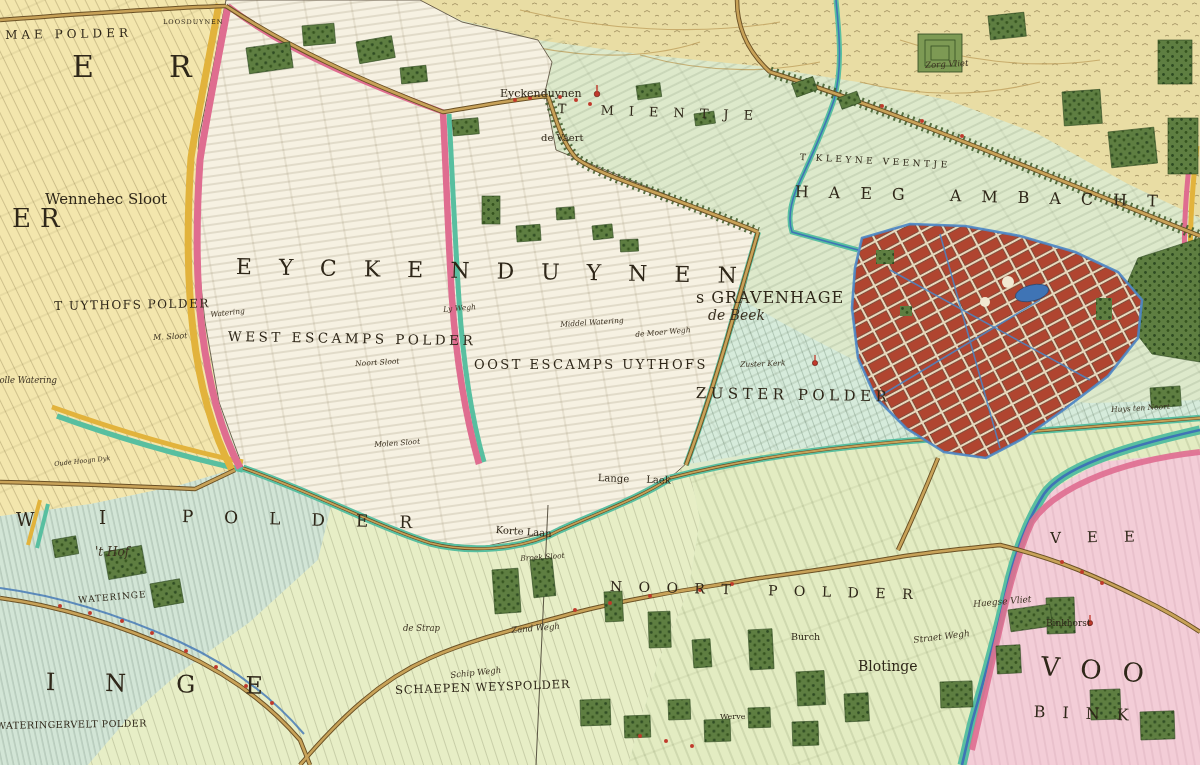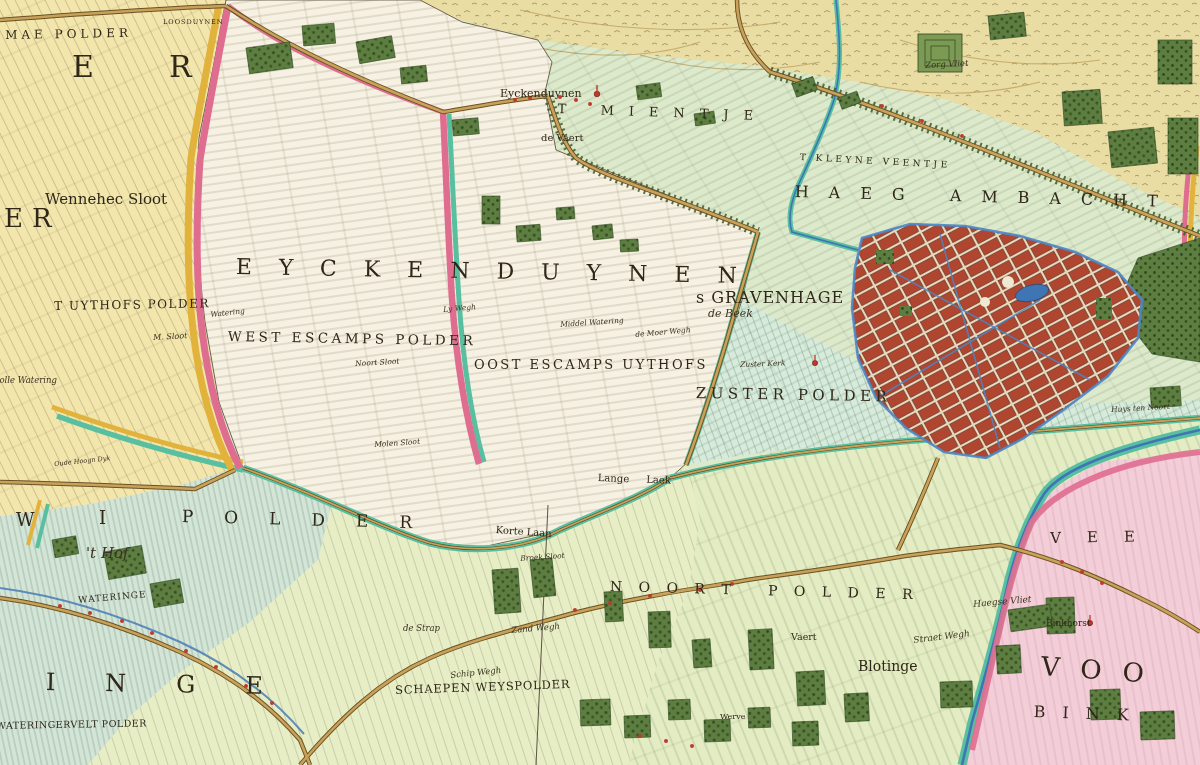--- a/index.html
+++ b/index.html
@@ -302,53 +302,53 @@
   <div class="lbl" style="left:474px;top:358px;font-size:13px;letter-spacing:2.5px">OOST ESCAMPS UYTHOFS</div>
   <div class="lbl" style="left:54px;top:300px;font-size:12px;letter-spacing:1.5px;transform:rotate(-1deg)">T UYTHOFS POLDER</div>
   <div class="lbl" style="left:5px;top:29px;font-size:12px;letter-spacing:4px;transform:rotate(-1deg)">MAE POLDER</div>
   <div class="lbl" style="left:395px;top:685px;font-size:11.5px;letter-spacing:0.8px;transform:rotate(-2deg)">SCHAEPEN WEYSPOLDER</div>
   <div class="lbl" style="left:-4px;top:721px;font-size:9.5px;letter-spacing:0.5px;transform:rotate(-1deg)">WATERINGERVELT POLDER</div>
   <div class="lbl" style="left:696px;top:290px;font-size:16px;letter-spacing:1px">s GRAVENHAGE</div>
   <div class="lbl" style="left:163px;top:19px;font-size:6.5px;letter-spacing:1px">LOOSDUYNEN</div>
 
   <div class="lbl" style="left:72px;top:52px;font-size:30px">E</div>
   <div class="lbl" style="left:169px;top:52px;font-size:30px">R</div>
-  <div class="lbl" style="left:4px;top:205px;font-size:26px;letter-spacing:9px">ER</div>
+  <div class="lbl" style="left:12px;top:205px;font-size:26px;letter-spacing:9px">ER</div>
   <div class="lbl" style="left:16px;top:511px;font-size:18px">W</div>
   <div class="lbl" style="left:99px;top:509px;font-size:18px">I</div>
   <div class="lbl" style="left:182px;top:508px;font-size:17px;letter-spacing:31px;transform:rotate(1.5deg)">POLDER</div>
   <div class="lbl" style="left:46px;top:670px;font-size:24px;letter-spacing:50px;transform:rotate(1deg)">INGE</div>
   <div class="lbl" style="left:1050px;top:531px;font-size:15px;letter-spacing:26px;transform:rotate(-1deg)">VEE</div>
   <div class="lbl" style="left:1042px;top:653px;font-size:26px;letter-spacing:21px;transform:rotate(4deg)">VOO</div>
   <div class="lbl" style="left:1034px;top:704px;font-size:16px;letter-spacing:17px;transform:rotate(2deg)">BINK</div>
 
   <div class="lbl" style="left:500px;top:88px;font-size:11px">Eyckenduynen</div>
   <div class="lbl" style="left:541px;top:133px;font-size:10px">de Vaert</div>
   <div class="lbl it" style="left:925px;top:61px;font-size:8.5px;transform:rotate(-3deg)">Zorg Vliet</div>
   <div class="lbl" style="left:45px;top:192px;font-size:15px">Wennehec Sloot</div>
   <div class="lbl it" style="left:-8px;top:376px;font-size:8.5px">Holle Watering</div>
   <div class="lbl it" style="left:153px;top: 334px;font-size:8px;transform:rotate(-3deg)">M. Sloot</div>
   <div class="lbl it" style="left:210px;top:311px;font-size:7.5px;transform:rotate(-6deg)">Watering</div>
   <div class="lbl it" style="left:443px;top:306px;font-size:7.5px;transform:rotate(-5deg)">Ly Wegh</div>
   <div class="lbl it" style="left:355px;top:360px;font-size:7.5px;transform:rotate(-3deg)">Noort Sloot</div>
   <div class="lbl it" style="left:374px;top:441px;font-size:7.5px;transform:rotate(-4deg)">Molen Sloot</div>
   <div class="lbl it" style="left:560px;top:321px;font-size:7.5px;transform:rotate(-4deg)">Middel Watering</div>
   <div class="lbl it" style="left:635px;top:331px;font-size:7.5px;transform:rotate(-5deg)">de Moer Wegh</div>
-  <div class="lbl it" style="left:708px;top:308px;font-size:11px">de Beek</div>
+  <div class="lbl it" style="left:708px;top:308px;font-size:14px">de Beek</div>
   <div class="lbl it" style="left:740px;top:361px;font-size:7.5px;transform:rotate(-2deg)">Zuster Kerk</div>
   <div class="lbl" style="left:598px;top:473px;font-size:10px;word-spacing:14px;transform:rotate(2deg)">Lange Laek</div>
   <div class="lbl" style="left:496px;top:525px;font-size:10px;transform:rotate(4deg)">Korte Laan</div>
   <div class="lbl it" style="left:520px;top:555px;font-size:7.5px;transform:rotate(-4deg)">Broek Sloot</div>
   <div class="lbl it" style="left:403px;top:624px;font-size:8.5px">de Strap</div>
   <div class="lbl it" style="left:511px;top:626px;font-size:8.5px;transform:rotate(-5deg)">Zand Wegh</div>
   <div class="lbl it" style="left:450px;top:671px;font-size:8.5px;transform:rotate(-6deg)">Schip Wegh</div>
-  <div class="lbl it" style="left:86px;top:546px;font-size:15px">'t Hof</div>
+  <div class="lbl it" style="left:95px;top:546px;font-size:12px">'t Hof</div>
   <div class="lbl it" style="left:54px;top:461px;font-size:6.5px;transform:rotate(-6deg)">Oude Hoogn Dyk</div>
   <div class="lbl" style="left:78px;top:596px;font-size:9px;letter-spacing:1px;transform:rotate(-5deg)">WATERINGE</div>
-  <div class="lbl" style="left:791px;top:632px;font-size:9.5px">Vaert</div>
+  <div class="lbl" style="left:791px;top:632px;font-size:9.5px">Burch</div>
   <div class="lbl" style="left:858px;top:659px;font-size:14px">Blotinge</div>
   <div class="lbl it" style="left:913px;top:636px;font-size:9px;transform:rotate(-7deg)">Straet Wegh</div>
   <div class="lbl it" style="left:973px;top:600px;font-size:9px;transform:rotate(-5deg)">Haegse Vliet</div>
   <div class="lbl" style="left:1046px;top:619px;font-size:9px">Binkhorst</div>
   <div class="lbl it" style="left:1111px;top:406px;font-size:7.5px;transform:rotate(-3deg)">Huys ten Noort</div>
   <div class="lbl" style="left:720px;top:713px;font-size:8px">Werve</div>
 </div>
 </div>
 
 </body></html>

